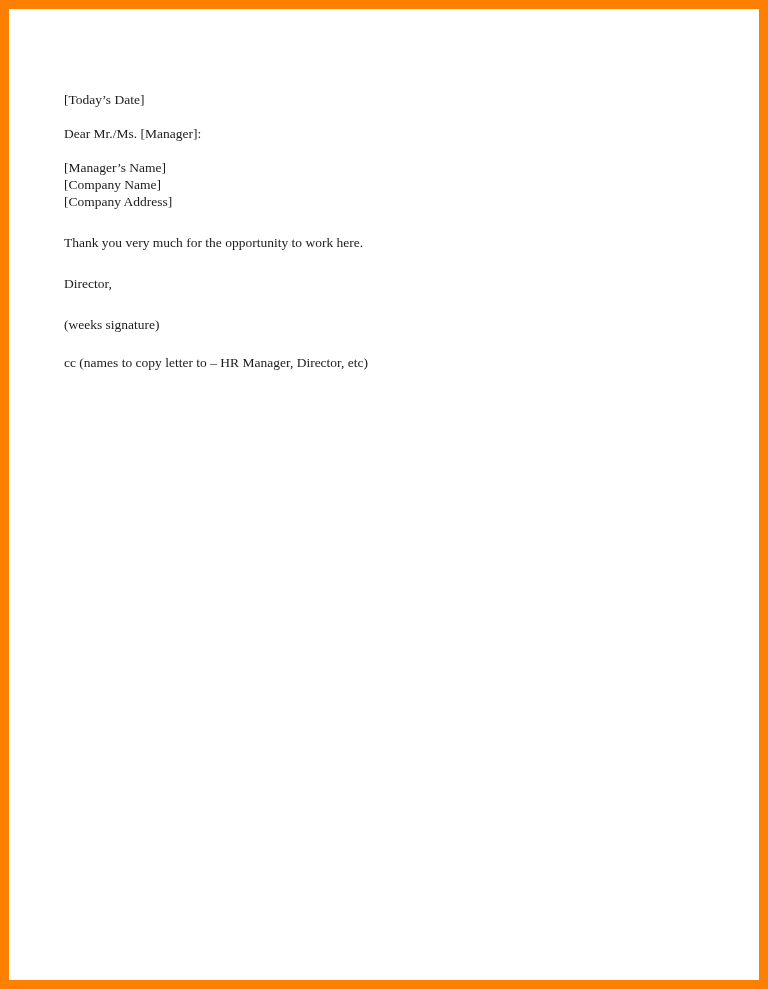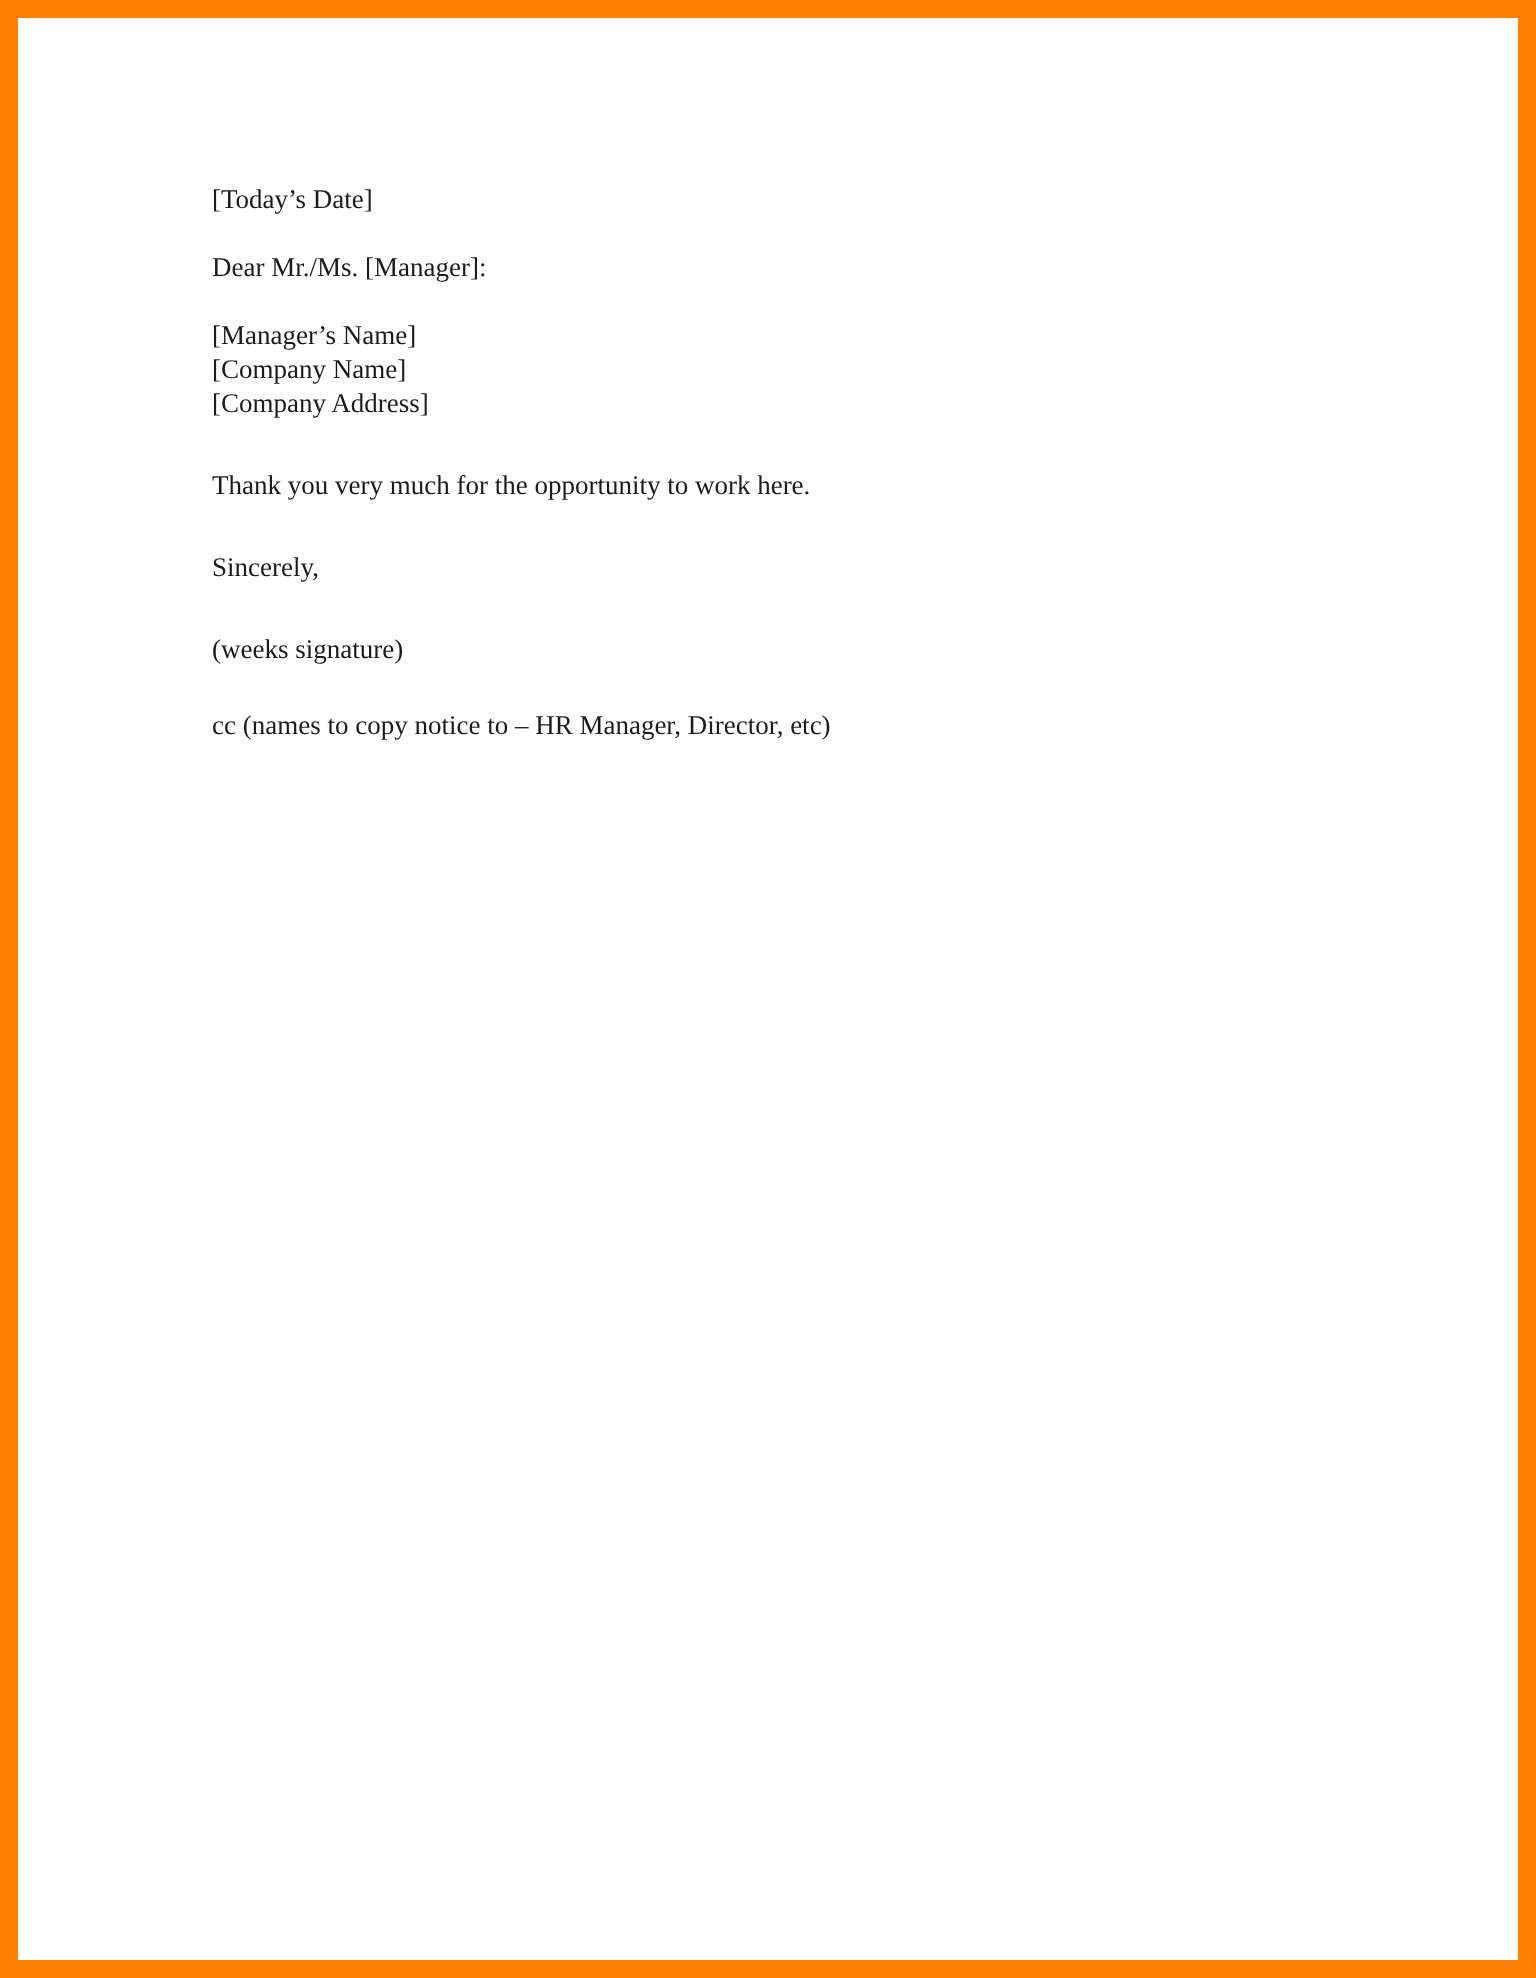--- a/index.html
+++ b/index.html
@@ -11,21 +11,21 @@
     position: relative;
     width: 768px;
     height: 989px;
     box-sizing: border-box;
     border: 9px solid #ff8000;
     background: #ffffff;
     overflow: hidden;
   }
   .letter {
     box-sizing: border-box;
-    padding: 82px 40px 0 97px;
+    padding: 82px 40px 0 55px;
     font-family: "Liberation Serif", "DejaVu Serif", serif;
     font-size: 13.5px;
     line-height: 17px;
     color: #1b1b1b;
   }
   .letter p {
     margin: 0 0 17px 0;
     white-space: pre-line;
   }
   .letter p.wide-gap {
@@ -43,20 +43,20 @@
     <p>Dear Mr./Ms. [Manager]:</p>
 
     <p>[Manager’s Name]
 [Company Name]
 [Company Address]</p>
 
 
 
     <p class="wide-gap">Thank you very much for the opportunity to work here.</p>
 
-    <p class="wide-gap">Sincerely,</p>
+    <p class="wide-gap">Director,</p>
 
     <p class="wide-gap">(weeks signature)</p>
 
 
-    <p>cc (names to copy notice to – HR Manager, Director, etc)</p>
+    <p>cc (names to copy letter to – HR Manager, Director, etc)</p>
   </div>
 </div>
 
 </body></html>

